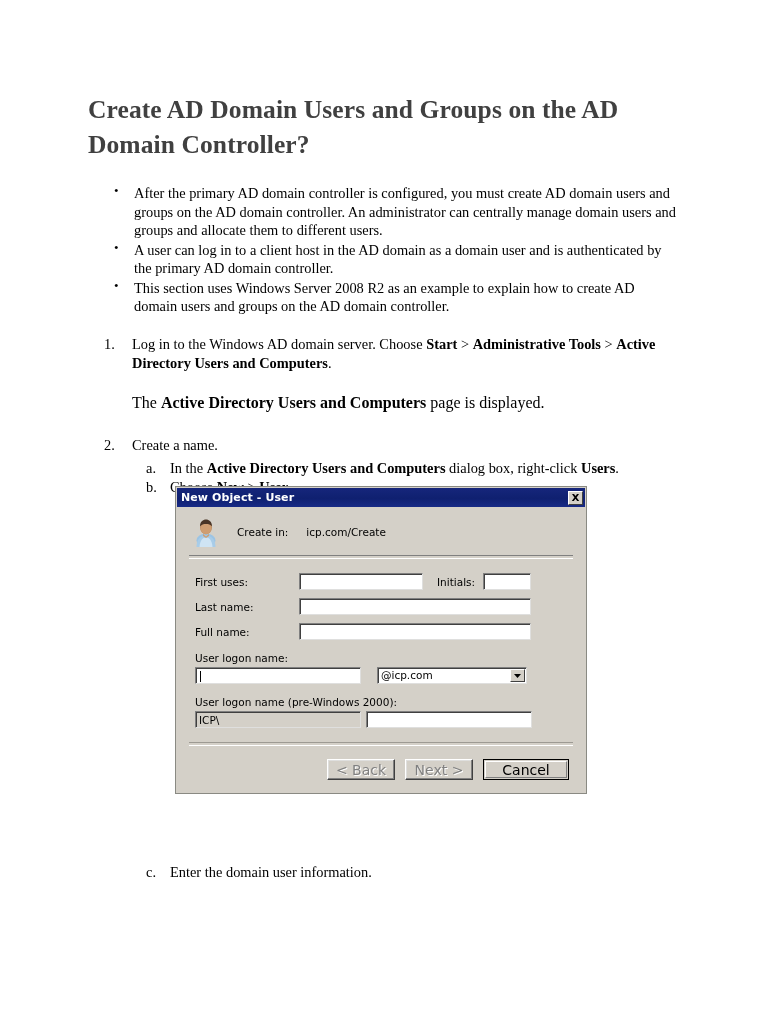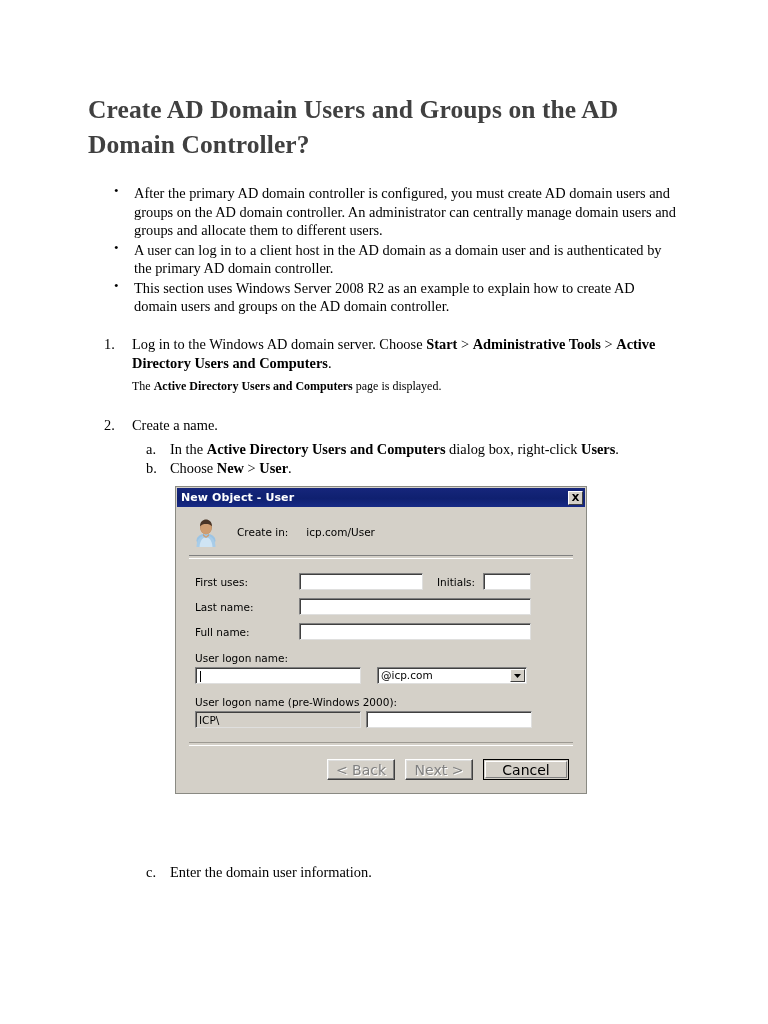--- a/index.html
+++ b/index.html
@@ -76,23 +76,23 @@
     font-size: 14.4px;
     line-height: 1.3;
     margin-bottom: 0;
   }
   ol.steps > li .num {
     position: absolute;
     left: 16px;
     top: 0;
   }
   .sub-note {
-    font-size: 12px;
+    font-size: 16px;
     line-height: 1.3;
-    margin-top: 6px;
+    margin-top: 20px;
   }
 
   ol.substeps {
     list-style: none;
     margin: 5px 0 0 0;
     padding: 0;
   }
   ol.substeps > li {
     position: relative;
     padding-left: 38px;
@@ -415,21 +415,21 @@
             <ellipse cx="15" cy="23.5" rx="9.5" ry="7" fill="#9cc4e4"></ellipse>
             <path d="M5.5 30 C5.5 22.5 9.5 18.5 15 18.5 C20.5 18.5 24.5 22.5 24.5 30 Z" fill="#a8cce8"></path>
             <path d="M8.5 30 C9 23.5 11.5 20.5 15 20.5 C18.5 20.5 21 23.5 21.5 30 Z" fill="#cfe4f4"></path>
             <ellipse cx="15" cy="10.5" rx="6" ry="6.8" fill="#c08f63"></ellipse>
             <ellipse cx="15" cy="11.5" rx="5.2" ry="5.8" fill="#cf9e72"></ellipse>
             <path d="M9 9.5 C9 4.5 12 2.5 15 2.5 C18 2.5 21 4.5 21 9.5 C19.5 7.5 17.5 7 15 7 C12.5 7 10.5 7.5 9 9.5 Z" fill="#4a3526"></path>
             <path d="M12 17 L15 19.5 L18 17 L18 19 L15 21 L12 19 Z" fill="#cf9e72"></path>
           </svg>
         </div>
         <span class="create-in-label">Create in:</span>
-        <span class="create-in-value">icp.com/User</span>
+        <span class="create-in-value">icp.com/Create</span>
       </div>
 
       <div class="hr-etched"></div>
 
       <div class="dlg-form">
 
         <div class="frow">
           <span class="flabel">First uses:</span>
           <div class="tfield w-first"></div>
           <span class="flabel-inline">Initials:</span>

